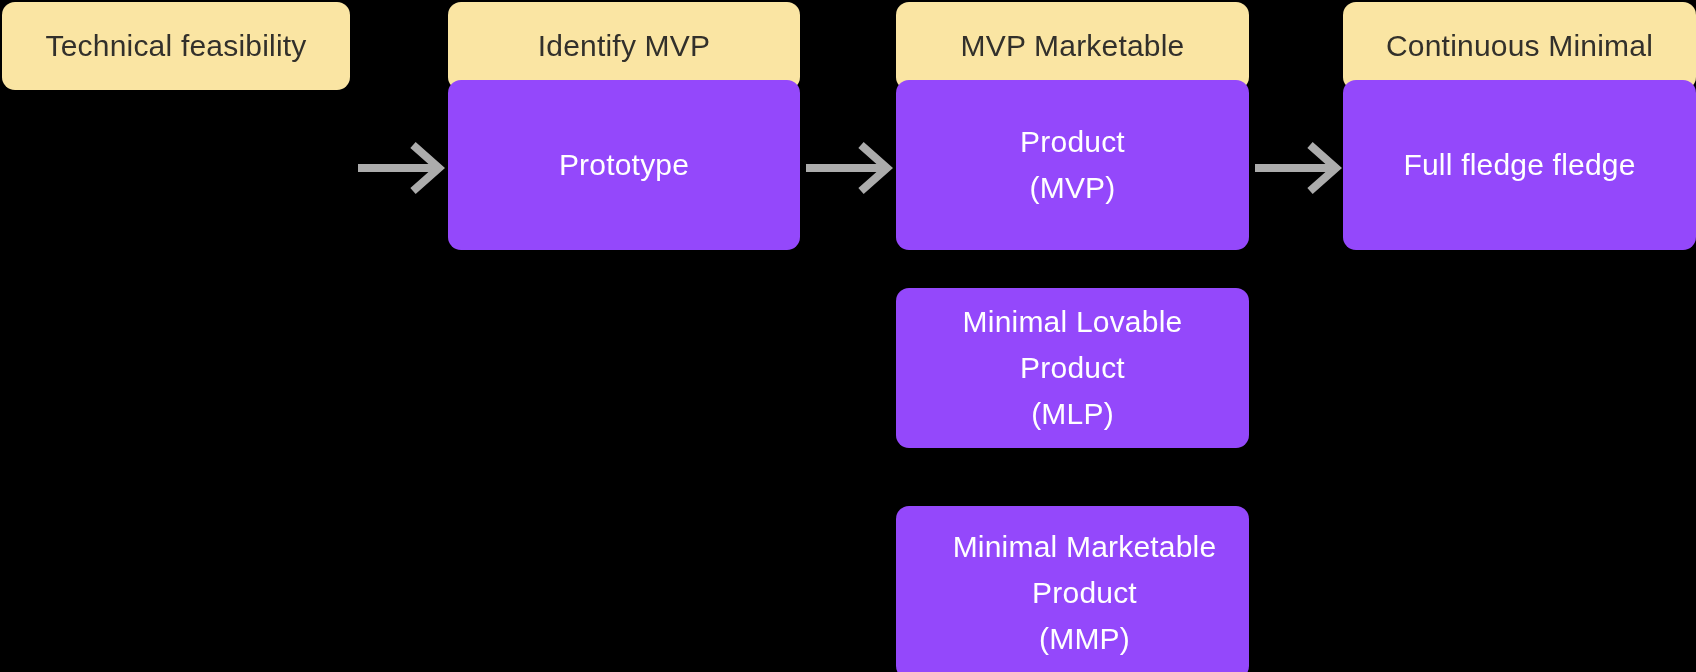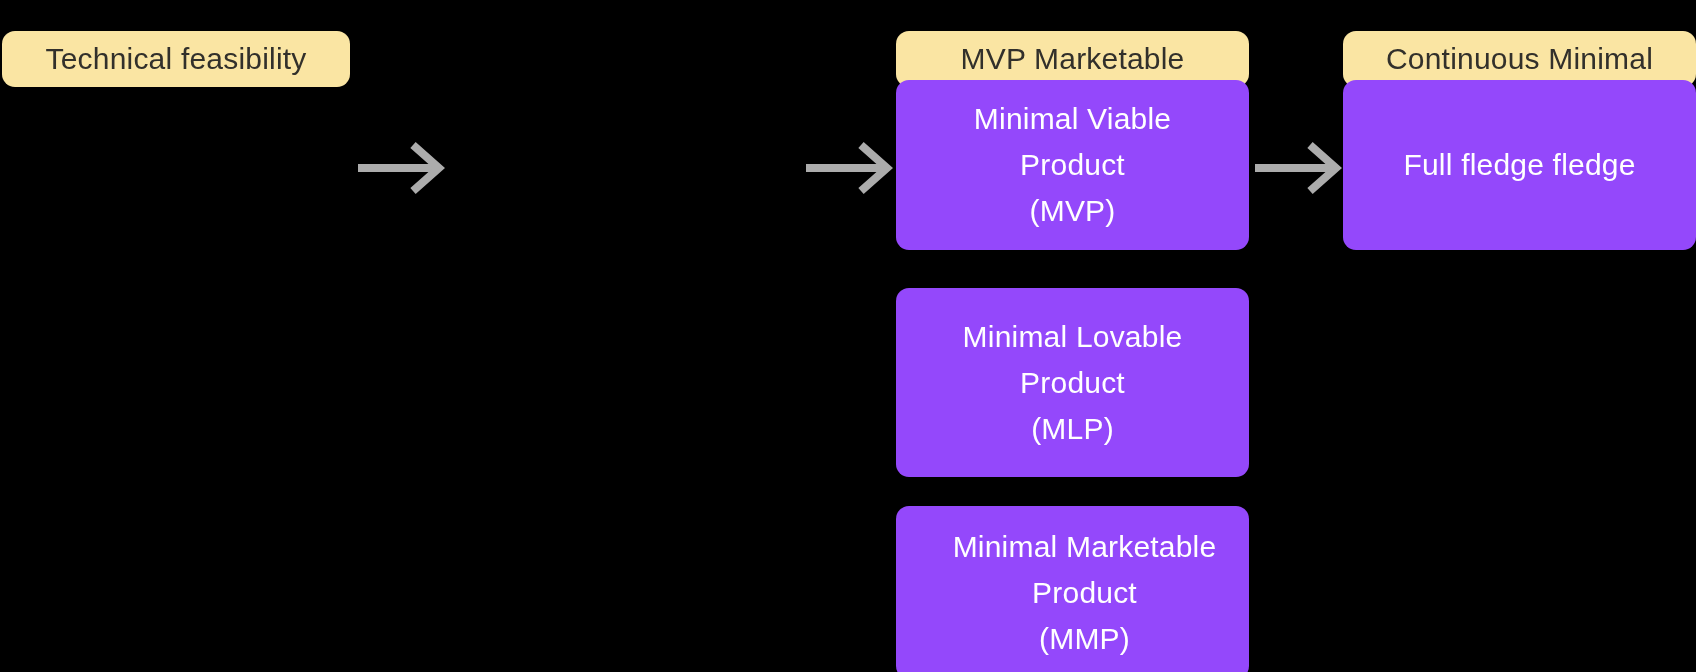--- a/index.html
+++ b/index.html
@@ -22,45 +22,44 @@
   }
   .col { position: absolute; top: 0; height: 672px; }
   .col-1 { left: 2px;    width: 348px; }
   .col-2 { left: 448px;  width: 352px; }
   .col-3 { left: 896px;  width: 353px; }
   .col-4 { left: 1343px; width: 353px; }
 
   .stage-header {
     position: absolute;
     left: 0; right: 0;
-    top: 2px; height: 56px;
+    top: 2px; height: 88px;
     background: var(--header-bg);
     color: var(--header-text);
     border-radius: 13px;
     display: flex; align-items: center; justify-content: center;
     font-size: 30px;
     letter-spacing: 0.2px;
     white-space: nowrap;
-    margin-top: 29px;
   }
   .node {
     position: absolute;
     left: 0; right: 0;
     background: var(--box-bg);
     color: var(--box-text);
     border-radius: 13px;
     display: flex; flex-direction: column;
     align-items: center; justify-content: center;
     font-size: 30px;
     letter-spacing: 0.2px;
     text-align: center;
   }
   .node .line { line-height: 46px; white-space: nowrap; }
   .row-1 { top: 80px; height: 170px; }
-  .col-3 .box-mlp { top: 288px; height: 189px; }
+  .col-3 .box-mlp { top: 288px; height: 160px; }
   .col-3 .box-mmp { top: 506px; height: 173px; padding-left: 24px; }
 
   .flow-arrow { position: absolute; top: 138px; width: 90px; height: 60px; }
   .flow-arrow.a-1 { left: 355px; }
   .flow-arrow.a-2 { left: 803px; }
   .flow-arrow.a-3 { left: 1252px; }
   .flow-arrow line, .flow-arrow polyline {
     stroke: var(--arrow);
     stroke-width: 8;
     fill: none;
@@ -75,30 +74,35 @@
 
   <section class="col col-1">
     <div class="stage-header">Technical feasibility</div>
   </section>
 
   <svg class="flow-arrow a-1" viewBox="0 0 90 60" aria-hidden="true">
     <line x1="3" y1="30" x2="82" y2="30"></line>
     <polyline points="58,7 84,30 58,53"></polyline>
   </svg>
 
+  <section class="col col-2">
+    <div class="stage-header">Identify MVP</div>
+    <div class="node row-1">
+      <div class="line">Prototype</div>
+    </div>
+  </section>
 
   <svg class="flow-arrow a-2" viewBox="0 0 90 60" aria-hidden="true">
     <line x1="3" y1="30" x2="82" y2="30"></line>
     <polyline points="58,7 84,30 58,53"></polyline>
   </svg>
 
   <section class="col col-3">
     <div class="stage-header">MVP Marketable</div>
     <div class="node row-1">
-      <div class="line">Minimal Viable</div>
       <div class="line">Product</div>
       <div class="line">(MVP)</div>
     </div>
     <div class="node box-mlp">
       <div class="line">Minimal Lovable</div>
       <div class="line">Product</div>
       <div class="line">(MLP)</div>
     </div>
     <div class="node box-mmp">
       <div class="line">Minimal Marketable</div>

